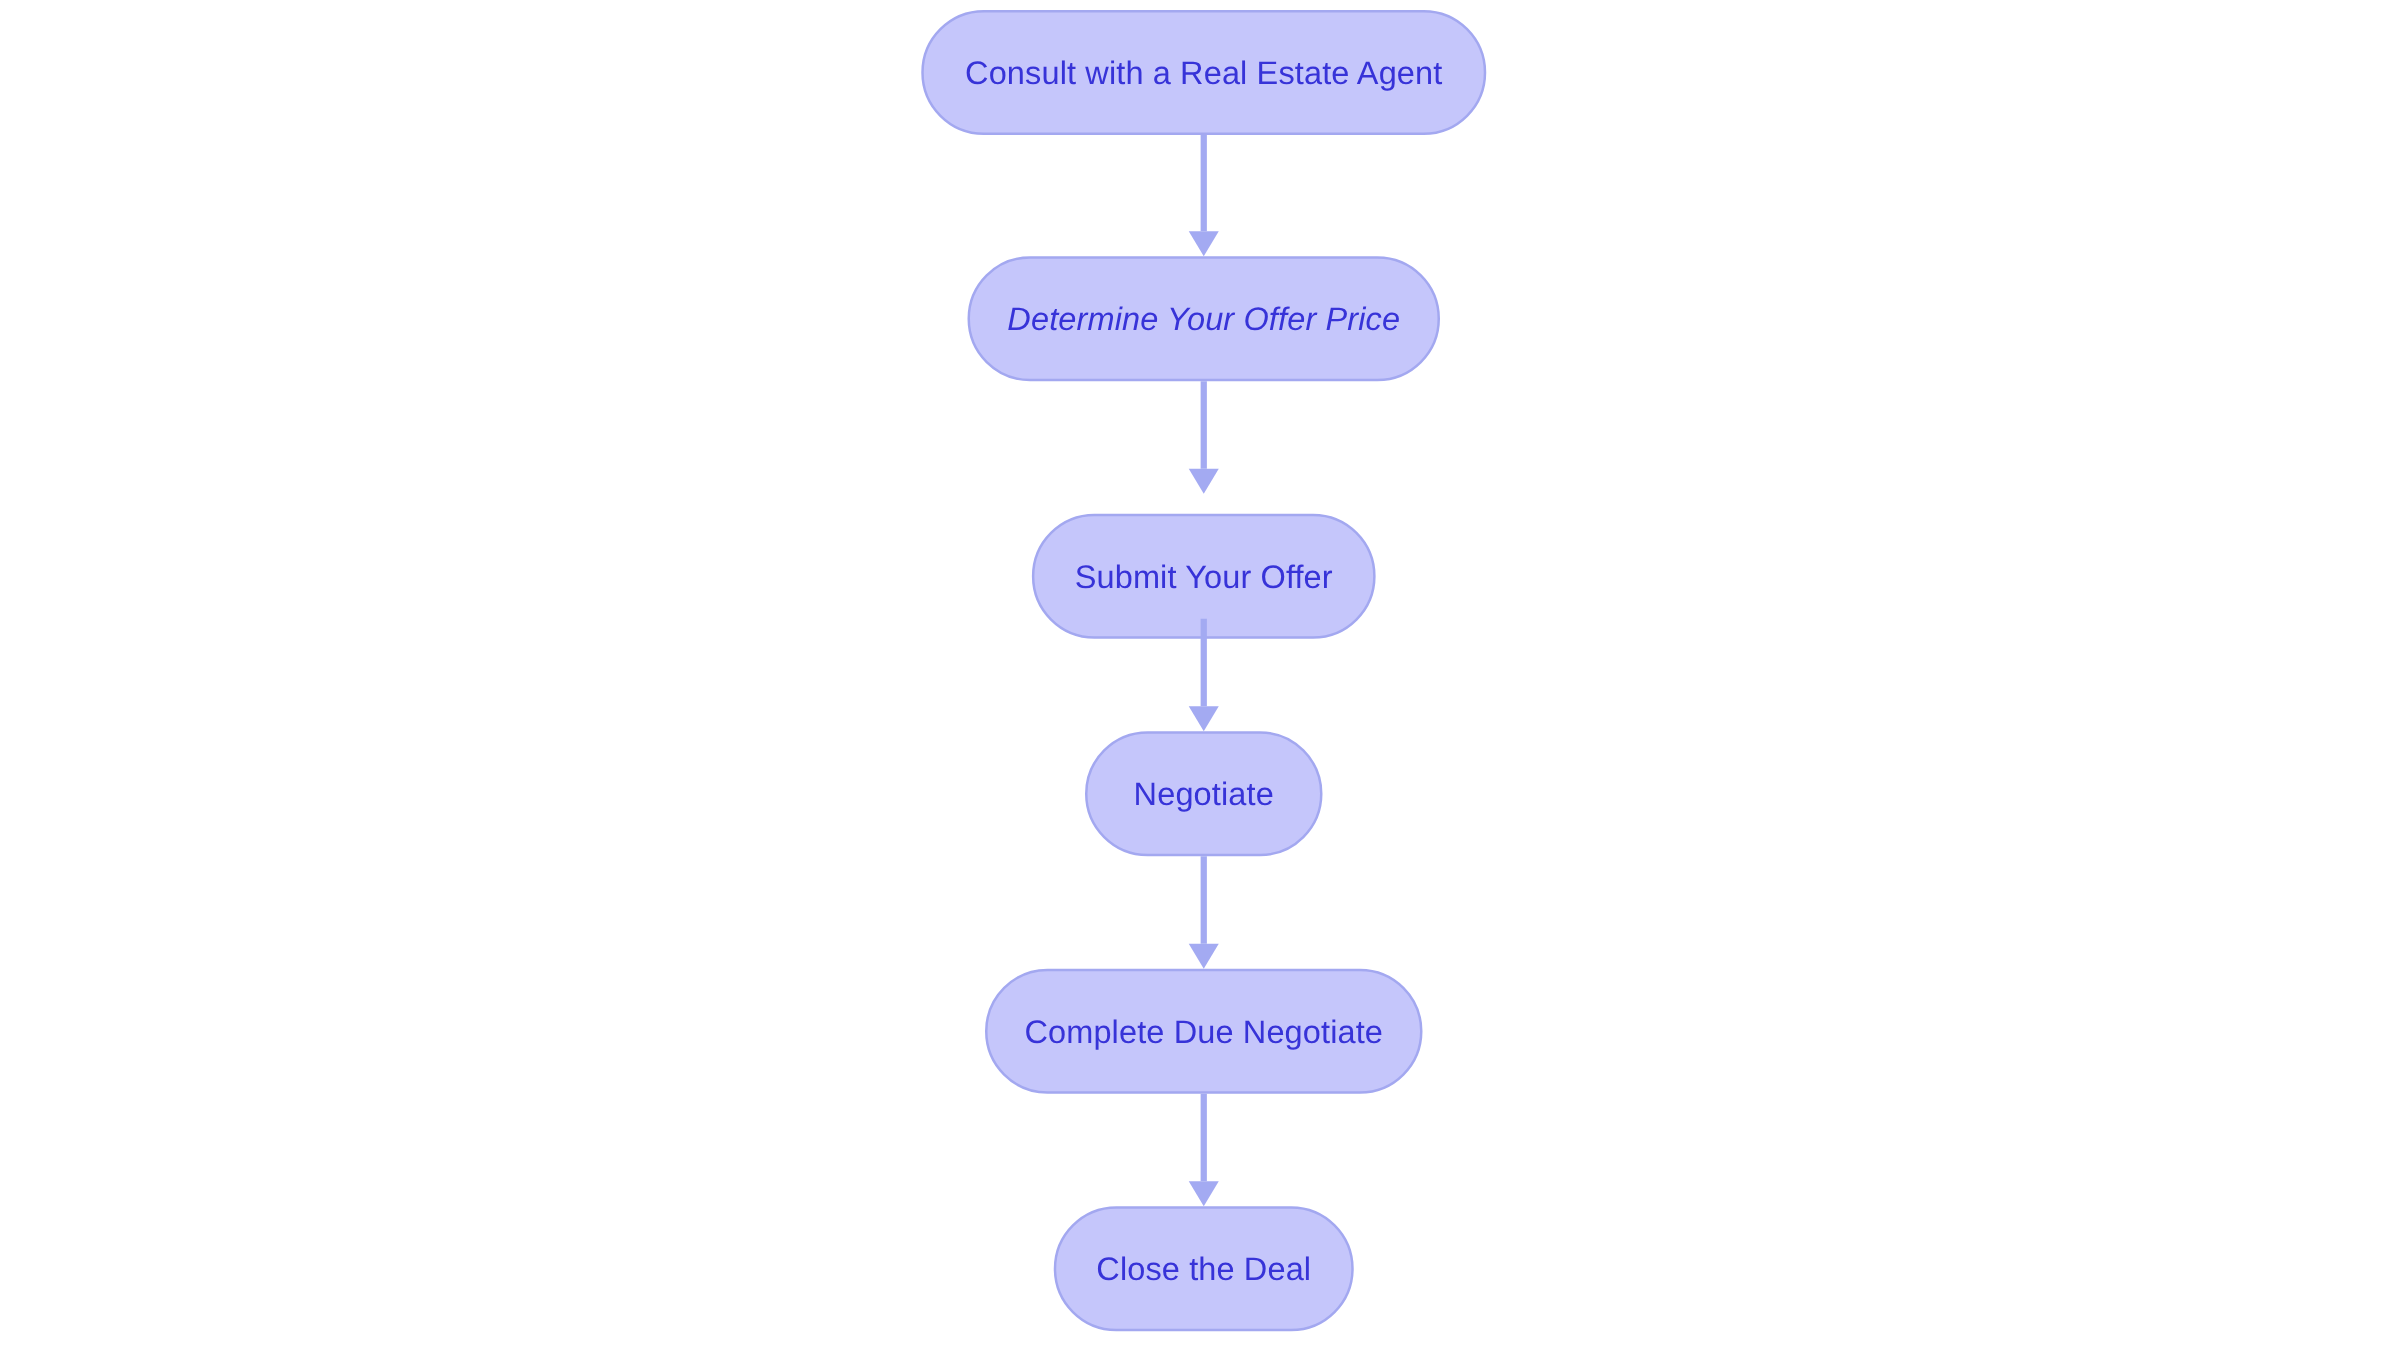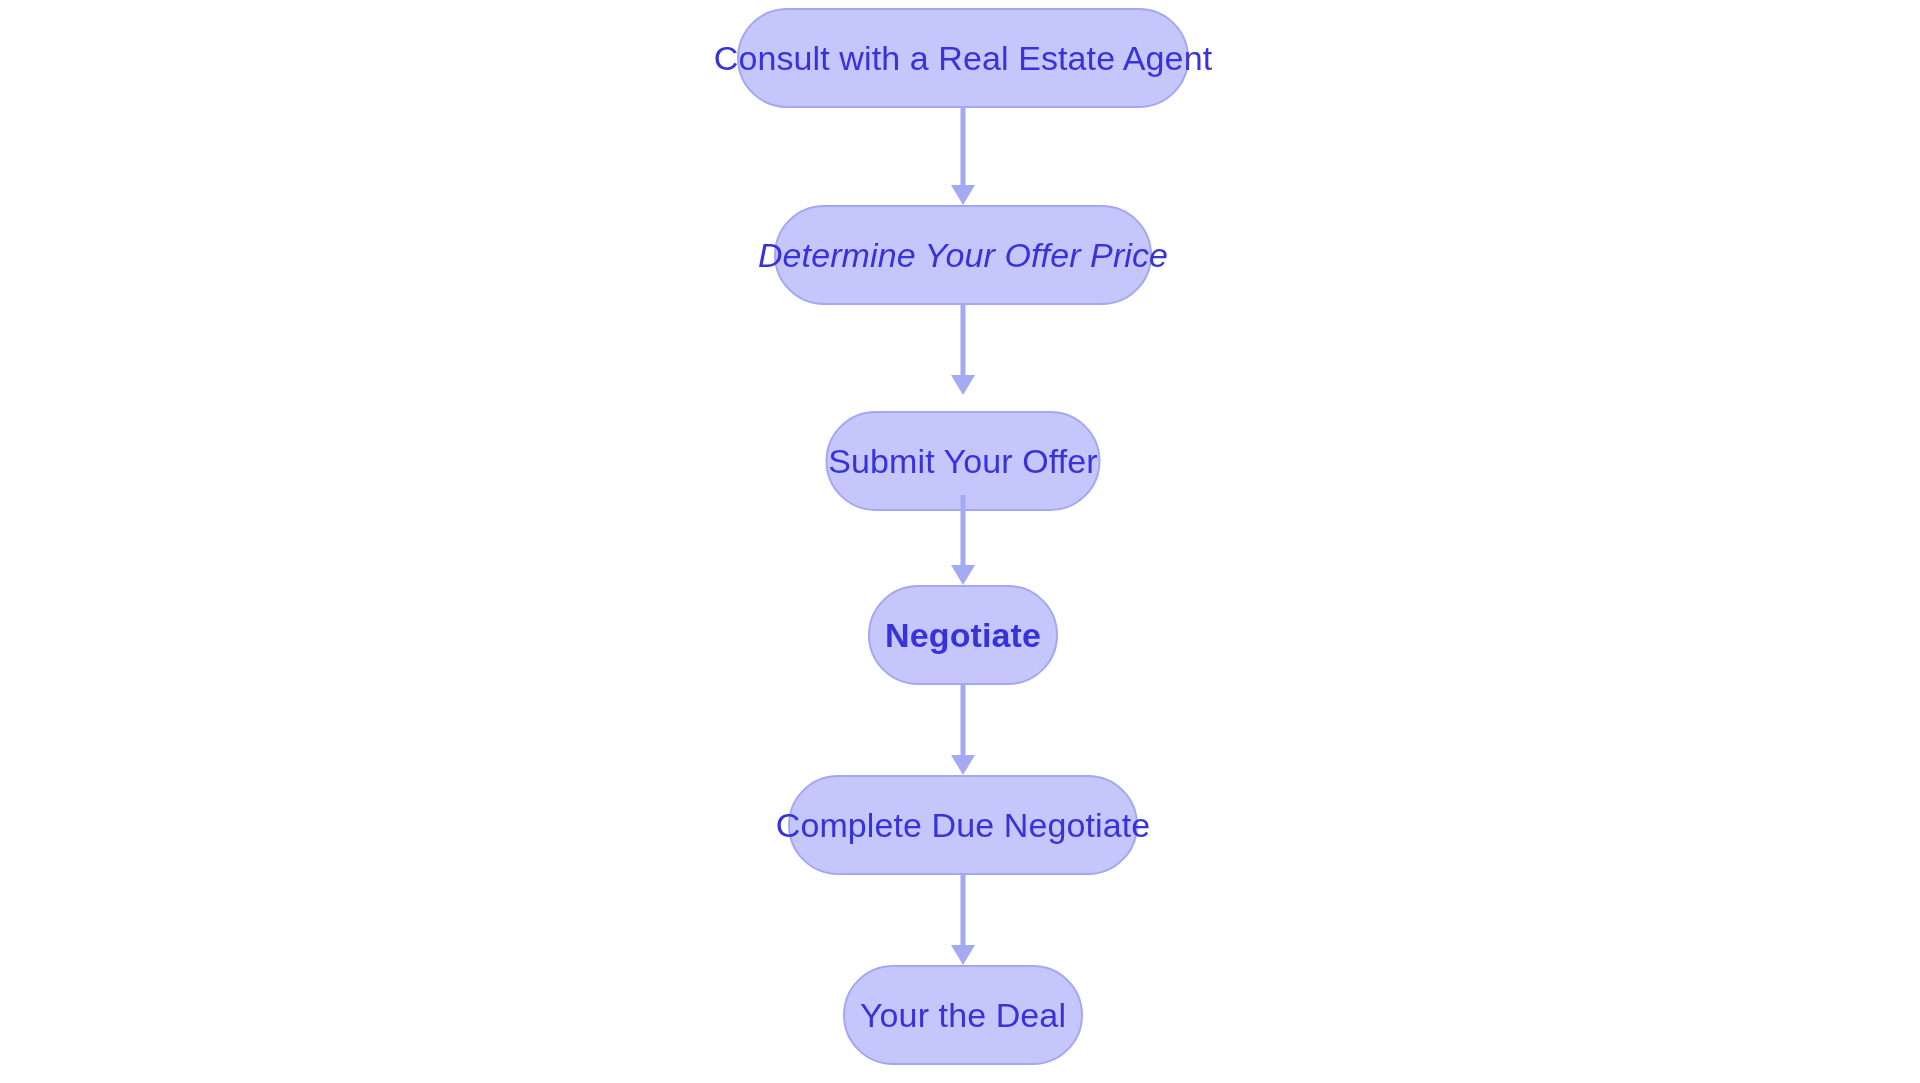--- a/index.html
+++ b/index.html
@@ -38,21 +38,21 @@
     font-size: 26px;
     font-weight: 400;
     letter-spacing: 0.1px;
     white-space: nowrap;
     line-height: 1;
     user-select: none;
   }
 
   .node-label {
     color: #3733d8;
-    font-size: 34px;
+    font-size: 26px;
     line-height: 1;
     white-space: nowrap;
   }
 
   
   .connector {
     position: absolute;
     transform: translateX(-50%);
     pointer-events: none;
   }
@@ -101,35 +101,35 @@
 
   <div class="node" style="left: 963px; top: 395px; width: 275px; height: 100px; border-radius: 50px; background: rgb(197, 198, 251); border-color: rgb(163, 168, 240); color: rgb(55, 51, 216); margin-top: 16px;">
     <span class="node-label">Submit Your Offer</span>
   </div>
 
   <div class="connector" style="left: 963px; top: 495px; width: 24px; height: 90px;">
     <div class="connector-line" style="height: 70px; background: rgb(163, 170, 242);"></div>
     <div class="connector-head" style="border-top-color: rgb(163, 170, 242);"></div>
   </div>
 
-  <div class="node" style="left: 963px; top: 585px; width: 190px; height: 100px; border-radius: 50px; background: rgb(197, 198, 251); border-color: rgb(163, 168, 240); color: rgb(55, 51, 216); font-weight: bold;">
+  <div class="node" style="left: 963px; top: 585px; width: 190px; height: 100px; border-radius: 50px; background: rgb(197, 198, 251); border-color: rgb(163, 168, 240); color: rgb(55, 51, 216);">
     <span class="node-label">Negotiate</span>
   </div>
 
   <div class="connector" style="left: 963px; top: 685px; width: 24px; height: 90px;">
     <div class="connector-line" style="height: 70px; background: rgb(163, 170, 242);"></div>
     <div class="connector-head" style="border-top-color: rgb(163, 170, 242);"></div>
   </div>
 
   <div class="node" style="left: 963px; top: 775px; width: 350px; height: 100px; border-radius: 50px; background: rgb(197, 198, 251); border-color: rgb(163, 168, 240); color: rgb(55, 51, 216);">
     <span class="node-label">Complete Due Negotiate</span>
   </div>
 
   <div class="connector" style="left: 963px; top: 875px; width: 24px; height: 90px;">
     <div class="connector-line" style="height: 70px; background: rgb(163, 170, 242);"></div>
     <div class="connector-head" style="border-top-color: rgb(163, 170, 242);"></div>
   </div>
 
   <div class="node" style="left: 963px; top: 965px; width: 240px; height: 100px; border-radius: 50px; background: rgb(197, 198, 251); border-color: rgb(163, 168, 240); color: rgb(55, 51, 216);">
-    <span class="node-label">Your the Deal</span>
+    <span class="node-label">Close the Deal</span>
   </div>
 
 </div>
 
 </body></html>

